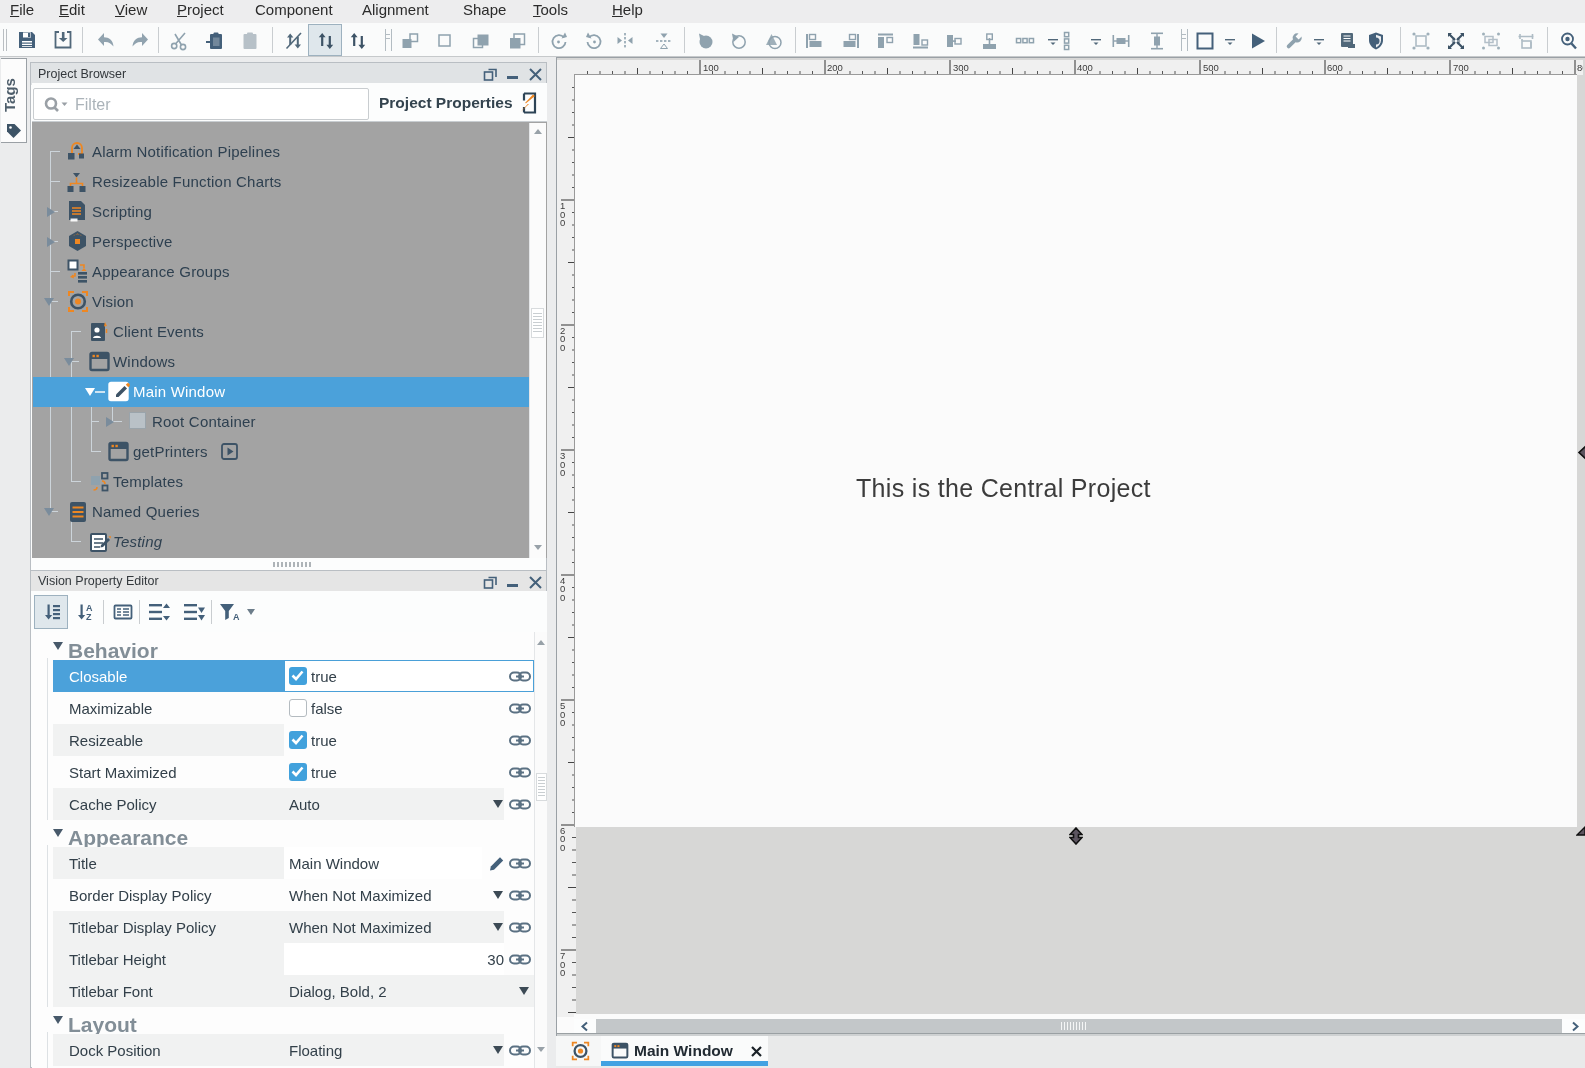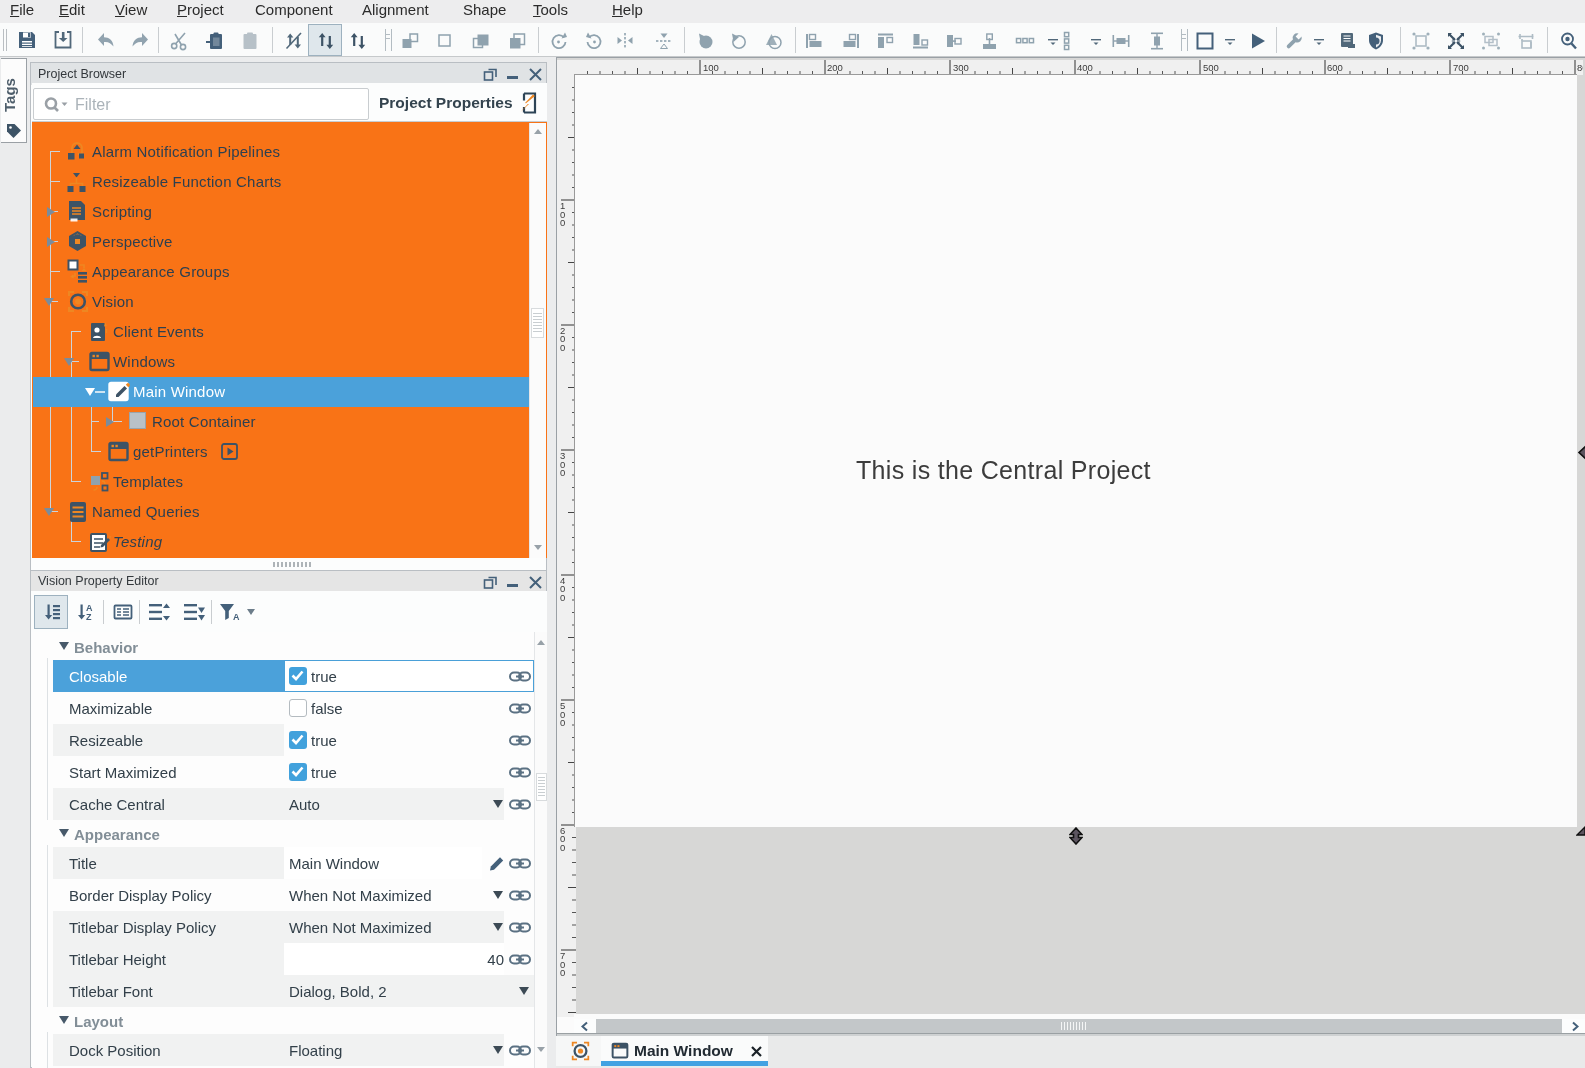--- a/index.html
+++ b/index.html
@@ -24,38 +24,38 @@
 .sel{background:#4ba1da;color:#fff}
 .gline{position:absolute;background:#ccd4da}
 .tri-r{position:absolute;width:0;height:0;border-left:8px solid #7a8c9c;border-top:5px solid transparent;border-bottom:5px solid transparent}
 .tri-d{position:absolute;width:0;height:0;border-top:8px solid #7a8c9c;border-left:5px solid transparent;border-right:5px solid transparent}
 .tri-dw{position:absolute;width:0;height:0;border-top:8px solid #fff;border-left:5px solid transparent;border-right:5px solid transparent}
 
 .sbar{position:absolute;background:#f2f3f3}
 .sthumb{position:absolute;background:#fdfdfd;border:1px solid #d4d7d9}
 
 .prow{position:absolute;left:0;width:502px;height:32px;font-size:15px;color:#33404a}
-.pcat{position:absolute;left:16px;width:502px;height:24px;font-size:15px;font-weight:bold;color:#828e97}
+.pcat{position:absolute;left:10px;width:502px;height:24px;font-size:21px;font-weight:bold;color:#828e97}
 .pcat span{position:absolute;left:26px;top:3px}
 .plabel{position:absolute;left:21px;top:0;width:231px;height:32px;padding:8px 0 0 16px}
 .pstripe{background:#f1f2f2}
 .cat-tri{position:absolute;left:11px;top:6px;width:0;height:0;border-top:8px solid #47596a;border-left:5px solid transparent;border-right:5px solid transparent}
 .vtri{position:absolute;top:12px;width:0;height:0;border-top:8px solid #3c4a55;border-left:5.5px solid transparent;border-right:5.5px solid transparent}
 .cbox{position:absolute;left:257px;top:7px;width:18px;height:18px;border-radius:3px}
 .cbox.on{background:#41a1dc}
 .cbox.off{background:#fff;border:1px solid #b4bbc0}
 .cbox svg{position:absolute;left:2px;top:3px}
 .ptext{position:absolute;left:279px;top:8px}
 .link{position:absolute;left:477px;top:10px}
 
 #canvas{position:absolute;left:556px;top:57px;width:1029px;height:979px;background:#d7d7d6;border-left:1px solid #9aa0a5;border-top:1px solid #9aa0a5}
 #hruler{position:absolute;left:19px;top:2px;width:1008px;height:15px;background:#f0f0f0}
 #vruler{position:absolute;left:0;top:2px;width:19px;height:957px;background:#f0f0f0}
 #winwhite{position:absolute;left:17px;top:16px;width:1003px;height:753px;background:#fbfbfb}
-#ctext{position:absolute;left:299px;top:398px;font-size:25px;letter-spacing:.32px;color:#3c3c3c}
+#ctext{position:absolute;left:299px;top:416px;font-size:25px;letter-spacing:.32px;color:#3c3c3c}
 
 #tabbar{position:absolute;left:556px;top:1036px;width:1029px;height:32px;background:#e9eaea}
 #tabact{position:absolute;left:45px;top:0;width:167px;height:25px;background:#fafbfb}
 #tabline{position:absolute;left:45px;top:25px;width:167px;height:5px;background:#42a2e2}
 </style></head>
 <body>
 <div id="menubar">
 <span style="left:10px"><u>F</u>ile</span>
 <span style="left:59px"><u>E</u>dit</span>
 <span style="left:115px"><u>V</u>iew</span>
@@ -376,21 +376,21 @@
       </svg>
   <div class="abs" style="left:41px;top:7px;font-size:16px;color:#abb3b9">Filter</div>
 </div>
 <div class="abs" style="left:348px;top:31px;font-size:15.5px;font-weight:bold;color:#33434e">Project Properties</div>
 <svg class="abs" style="left:485px;top:28px" width="22" height="24" viewBox="0 0 22 24">
       <g fill="none" stroke="#2d4456" stroke-width="2.2">
         <path d="M8 2.5h11v19H8M8 2.5v7M8 16v5.5"></path>
       </g>
       <path fill="#ee8722" d="M17 3.5 9 12l3 .7L4.5 21l8.5-8-3-.8L19 5z"></path>
     </svg>
-<div class="abs" style="left:1px;top:58px;width:515px;height:437px;background:#f97316;border-top:1px solid #c8cdd1;overflow:hidden" id="tree">
+<div class="abs" style="left:1px;top:58px;width:515px;height:437px;background:#a3a3a3;border-top:1px solid #c8cdd1;overflow:hidden" id="tree">
 <div class="gline" style="left:18px;top:30px;width:1px;height:360px"></div>
 <div class="gline" style="left:39px;top:210px;width:1px;height:150px"></div>
 <div class="gline" style="left:39px;top:390px;width:1px;height:30px"></div>
 <div class="gline" style="left:59px;top:270px;width:1px;height:60px"></div>
 <div class="gline" style="left:80px;top:285px;width:1px;height:15px"></div>
 <div class="gline" style="left:18px;top:29px;width:10px;height:1px"></div>
 <div class="gline" style="left:18px;top:59px;width:10px;height:1px"></div>
 <div class="gline" style="left:18px;top:89px;width:8px;height:1px"></div>
 <div class="gline" style="left:18px;top:119px;width:8px;height:1px"></div>
 <div class="gline" style="left:18px;top:149px;width:10px;height:1px"></div>
@@ -677,21 +677,21 @@
  <span class="ptext">true</span>
  <svg class="link" width="22" height="13" viewBox="0 0 22 13">
           <g fill="none" stroke="#5b7183" stroke-width="2">
             <rect x="1" y="2.5" width="11" height="8" rx="4"></rect>
             <rect x="10" y="2.5" width="11" height="8" rx="4"></rect>
             <path d="M7 6.5h8"></path>
           </g>
         </svg>
 </div>
 <div class="prow" style="top:156px">
- <div class="plabel pstripe">Cache Central</div>
+ <div class="plabel pstripe">Cache Policy</div>
  <div class="abs pstripe" style="left:252px;top:0;width:220px;height:32px"></div>
  <span class="ptext" style="left:257px">Auto</span>
  <div class="vtri" style="left:461px"></div>
  <svg class="link" width="22" height="13" viewBox="0 0 22 13">
           <g fill="none" stroke="#5b7183" stroke-width="2">
             <rect x="1" y="2.5" width="11" height="8" rx="4"></rect>
             <rect x="10" y="2.5" width="11" height="8" rx="4"></rect>
             <path d="M7 6.5h8"></path>
           </g>
         </svg>
@@ -736,21 +736,21 @@
           <g fill="none" stroke="#5b7183" stroke-width="2">
             <rect x="1" y="2.5" width="11" height="8" rx="4"></rect>
             <rect x="10" y="2.5" width="11" height="8" rx="4"></rect>
             <path d="M7 6.5h8"></path>
           </g>
         </svg>
 </div>
 <div class="prow" style="top:311px">
  <div class="plabel pstripe">Titlebar Height</div>
  <div class="abs" style="left:252px;top:0;width:220px;height:32px;background:#fff"></div>
- <span class="abs" style="right:30px;top:8px">40</span>
+ <span class="abs" style="right:30px;top:8px">30</span>
  <svg class="link" width="22" height="13" viewBox="0 0 22 13">
           <g fill="none" stroke="#5b7183" stroke-width="2">
             <rect x="1" y="2.5" width="11" height="8" rx="4"></rect>
             <rect x="10" y="2.5" width="11" height="8" rx="4"></rect>
             <path d="M7 6.5h8"></path>
           </g>
         </svg>
 </div>
 <div class="prow" style="top:343px">
  <div class="plabel pstripe">Titlebar Font</div>

